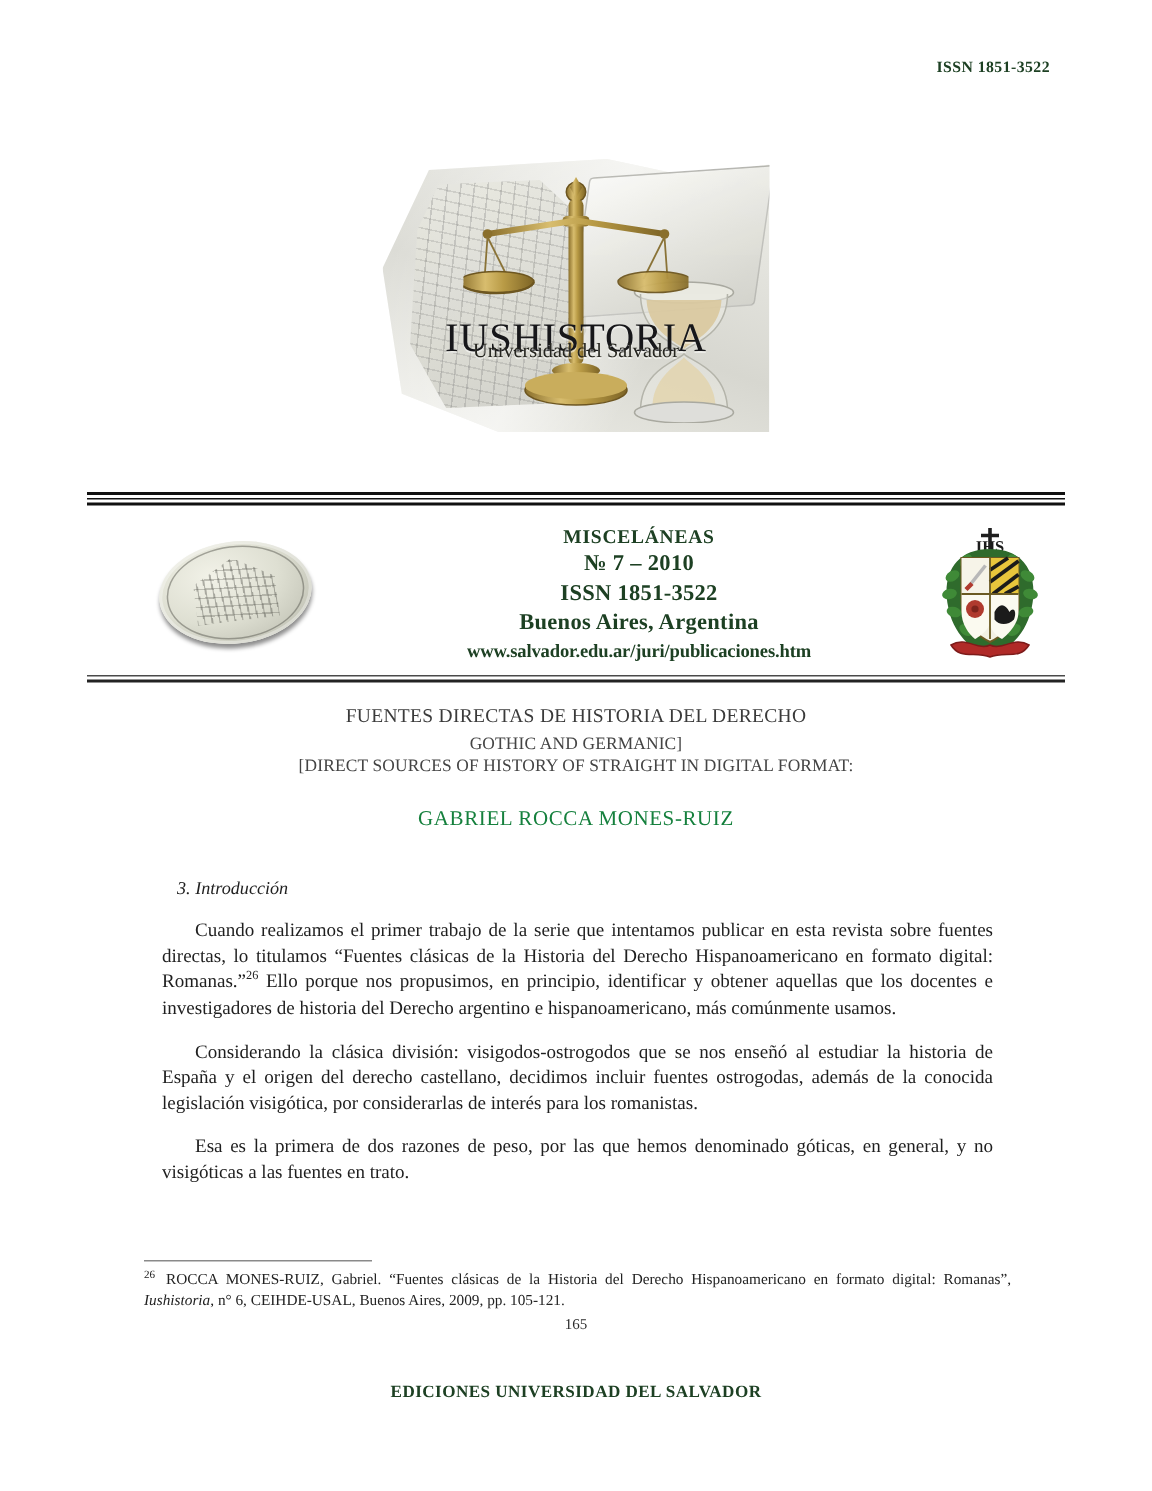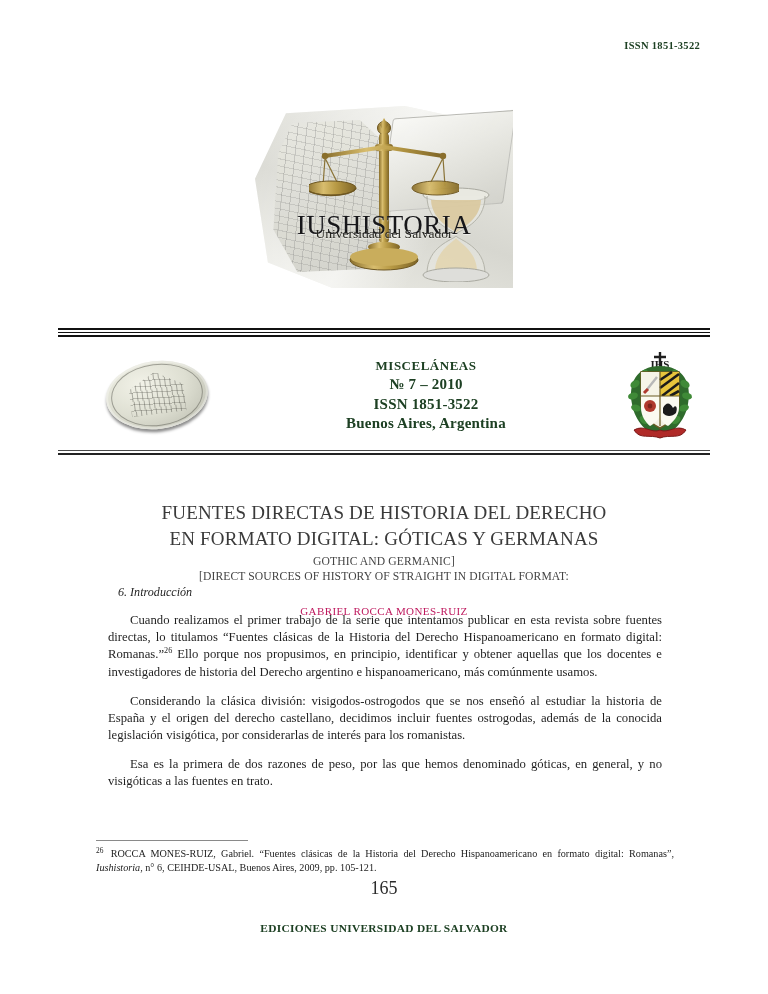--- a/index.html
+++ b/index.html
@@ -210,37 +210,36 @@
   .article-head {
     position: absolute;
     left: 58px;
     width: 652px;
     top: 468px;
     text-align: center;
     color: #3a3a3a;
     font-family: "Liberation Serif", serif;
   }
   .art-title {
-    font-size: 19px;
+    font-size: 13px;
     letter-spacing: .2px;
     line-height: 1.37;
-    margin-top: 32px;
   }
   .art-subtitle {
     font-size: 11.6px;
     letter-spacing: .1px;
     line-height: 1.33;
     margin-top: 2px;
     color: #444;
   }
   .art-author {
     margin-top: 20px;
-    font-size: 11px;
+    font-size: 14px;
     letter-spacing: .4px;
-    color: #be185d;
+    color: #15803d;
   }
 
   
   .body-col {
     position: absolute;
     left: 96px;
     width: 578px;
     top: 584px;
     font-size: 12.7px;
     line-height: 1.345;
@@ -290,21 +289,21 @@
     line-height: 0;
     margin-right: 2px;
   }
   .footnote i { font-style: italic; }
 
   .page-number {
     position: absolute;
     left: 0; right: 0;
     top: 878px;
     text-align: center;
-    font-size: 18px;
+    font-size: 10px;
     color: #2b2b2b;
   }
 
   .footer-imprint {
     position: absolute;
     left: 0; right: 0;
     top: 922px;
     text-align: center;
     font-size: 11.4px;
     font-weight: bold;
@@ -382,20 +381,21 @@
         <div class="medallion-ring"></div>
         <div class="medallion-engrave"></div>
       </div>
     </div>
 
     <div class="masthead-text">
       <div class="mt-title">MISCELÁNEAS</div>
       <div class="mt-line">№ 7 – 2010</div>
       <div class="mt-line">ISSN 1851-3522</div>
       <div class="mt-line">Buenos Aires, Argentina</div>
+      <div class="mt-url">www.salvador.edu.ar/juri/publicaciones.htm</div>
     </div>
 
     <div class="crest">
       <svg viewBox="0 0 72 92" width="72" height="92">
 
         <path d="M36 2 L36 16 M30 7 L42 7" stroke="#1f1f1f" stroke-width="2.4" fill="none"></path>
 
         <text x="36" y="18" text-anchor="middle" font-family="Liberation Serif, serif" font-size="11" font-weight="bold" fill="#1b1b1b">IHS</text>
 
         <path d="M36 16 C12 16 4 34 8 54 C11 72 24 84 36 88 C48 84 61 72 64 54 C68 34 60 16 36 16 Z" fill="#2f6b2c"></path>
@@ -438,31 +438,30 @@
         <path d="M10 80 C20 74 28 84 36 80 C44 84 52 74 62 80 C56 90 46 84 36 88 C26 84 16 90 10 80 Z" fill="#b02a28" stroke="#7d1b1a" stroke-width="1"></path>
       </svg>
     </div>
   </div>
 
   <div class="rule-double" style="top:450px;"></div>
 
   <div class="article-head">
     <div class="art-title">
       <div>FUENTES DIRECTAS DE HISTORIA DEL DERECHO</div>
-      <div>EN FORMATO DIGITAL: GÓTICAS Y GERMANAS</div>
     </div>
     <div class="art-subtitle">
       <div>GOTHIC AND GERMANIC]</div>
       <div>[DIRECT SOURCES OF HISTORY OF STRAIGHT IN DIGITAL FORMAT:</div>
     </div>
     <div class="art-author">GABRIEL ROCCA MONES-RUIZ</div>
   </div>
 
   <div class="body-col">
-    <div class="sec-heading">6. Introducción</div>
+    <div class="sec-heading">3. Introducción</div>
 
     <p class="para">
       <span>Cuando realizamos el primer trabajo de la serie que intentamos publicar en esta revista sobre fuentes directas, lo titulamos “Fuentes clásicas de la Historia del Derecho Hispanoamericano en formato digital: Romanas.”</span><sup class="fn">26</sup><span> Ello porque nos propusimos, en principio, identificar y obtener aquellas que los docentes e investigadores de historia del Derecho argentino e hispanoamericano, más comúnmente usamos.</span>
     </p>
 
 
     <p class="para">
       <span>Considerando la clásica división: visigodos-ostrogodos que se nos enseñó al estudiar la historia de España y el origen del derecho castellano, decidimos incluir fuentes ostrogodas, además de la conocida legislación visigótica, por considerarlas de interés para los romanistas.</span>
     </p>
 

